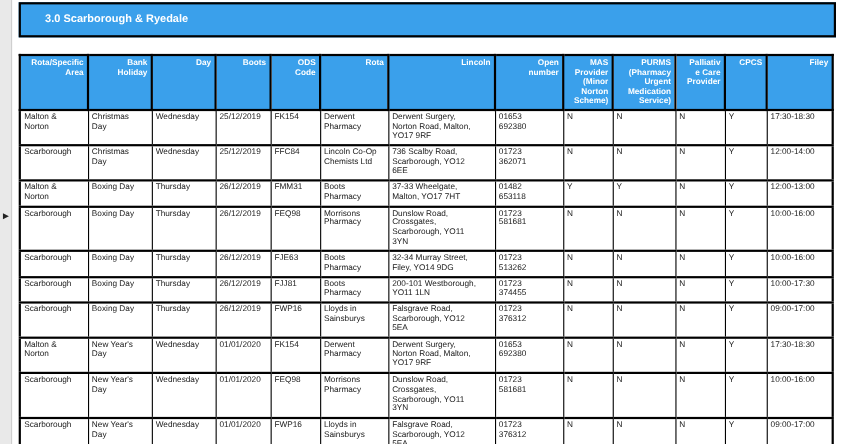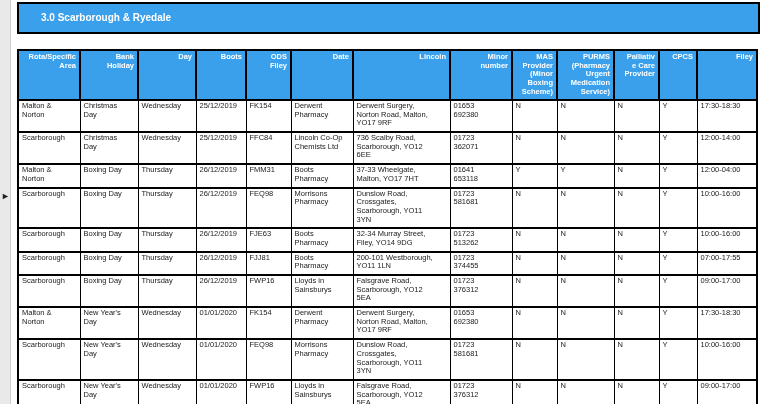--- a/index.html
+++ b/index.html
@@ -114,29 +114,29 @@
     </colgroup>
     <thead>
       <tr id="header-row">
           <th>Rota/Specific
 Area</th>
           <th>Bank
 Holiday</th>
           <th>Day</th>
           <th>Boots</th>
           <th>ODS
-Filey</th>
-          <th>Date</th>
+Code</th>
+          <th>Rota</th>
           <th>Lincoln</th>
-          <th>Minor
+          <th>Open
 number</th>
           <th>MAS
 Provider
 (Minor
-Boxing
+Norton
 Scheme)</th>
           <th>PURMS
 (Pharmacy
 Urgent
 Medication
 Service)</th>
           <th>Palliativ
 e Care
 Provider</th>
           <th>CPCS</th>
@@ -189,27 +189,27 @@
           <td>Malton &amp;
 Norton</td>
           <td>Boxing Day</td>
           <td>Thursday</td>
           <td>26/12/2019</td>
           <td>FMM31</td>
           <td>Boots
 Pharmacy</td>
           <td>37-33 Wheelgate,
 Malton, YO17 7HT</td>
-          <td>01641
+          <td>01482
 653118</td>
           <td>Y</td>
           <td>Y</td>
           <td>N</td>
           <td>Y</td>
-          <td>12:00-04:00</td>
+          <td>12:00-13:00</td>
         </tr>
         <tr>
           <td>Scarborough</td>
           <td>Boxing Day</td>
           <td>Thursday</td>
           <td>26/12/2019</td>
           <td>FEQ98</td>
           <td>Morrisons
 Pharmacy</td>
           <td>Dunslow Road,
@@ -251,21 +251,21 @@
           <td>Boots
 Pharmacy</td>
           <td>200-101 Westborough,
 YO11 1LN</td>
           <td>01723
 374455</td>
           <td>N</td>
           <td>N</td>
           <td>N</td>
           <td>Y</td>
-          <td>07:00-17:55</td>
+          <td>10:00-17:30</td>
         </tr>
         <tr>
           <td>Scarborough</td>
           <td>Boxing Day</td>
           <td>Thursday</td>
           <td>26/12/2019</td>
           <td>FWP16</td>
           <td>Lloyds in
 Sainsburys</td>
           <td>Falsgrave Road,

